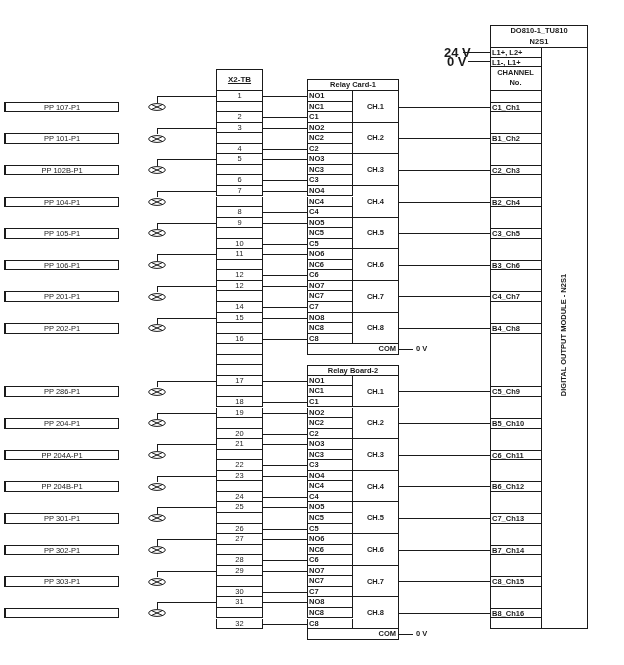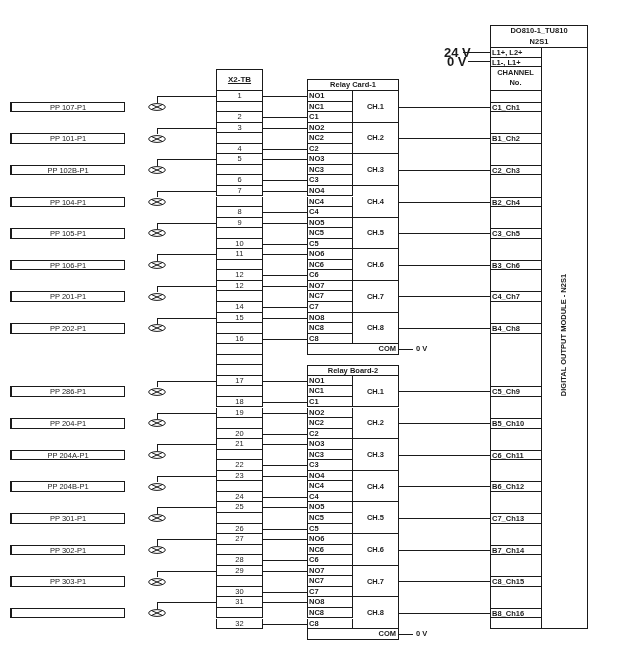--- a/index.html
+++ b/index.html
@@ -15,21 +15,21 @@
             border-left:1px solid #1a1a1a; border-right:1px solid #1a1a1a; border-bottom:1px solid #1a1a1a;
             text-align:center; font-size:7.5px; line-height:10px; }
 
   
   .hw { height:0; border-top:1px solid #1a1a1a; top:calc(96px + var(--r) * 10.55px); }
   .tw { left:263px; width:44px; }
   .cw { left:399px; width:91px; }
   .lamp-wire { left:157px; width:59px; top:calc(96px + var(--r) * 10.55px); height:6.5px;
                border-left:1px solid #1a1a1a; border-top:1px solid #1a1a1a; }
   .lamp { left:148px; width:18px; height:8px; top:calc(92.3px + var(--r) * 10.55px); }
-  .pp-box { left:10px; width:115px; top:calc(91px + var(--r) * 10.55px); height:10.55px;
+  .pp-box { left:4px; width:115px; top:calc(91px + var(--r) * 10.55px); height:10.55px;
             border:1px solid #1a1a1a; border-left-width:2px; text-align:center;
             font-size:7.5px; line-height:9px; }
 
   
   .card-head { left:307px; width:92px; border:1px solid #1a1a1a; text-align:center;
                font-size:7.5px; font-weight:bold; }
   .contact { left:307px; width:46px; top:calc(91px + var(--r) * 10.55px); height:10.55px;
              border-left:1px solid #1a1a1a; border-right:1px solid #1a1a1a; border-bottom:1px solid #1a1a1a;
              padding-left:1px; font-size:7.5px; font-weight:bold; line-height:10px; }
   .ch-box { left:353px; width:46px; top:calc(91px + var(--r) * 10.55px); height:31.65px;

